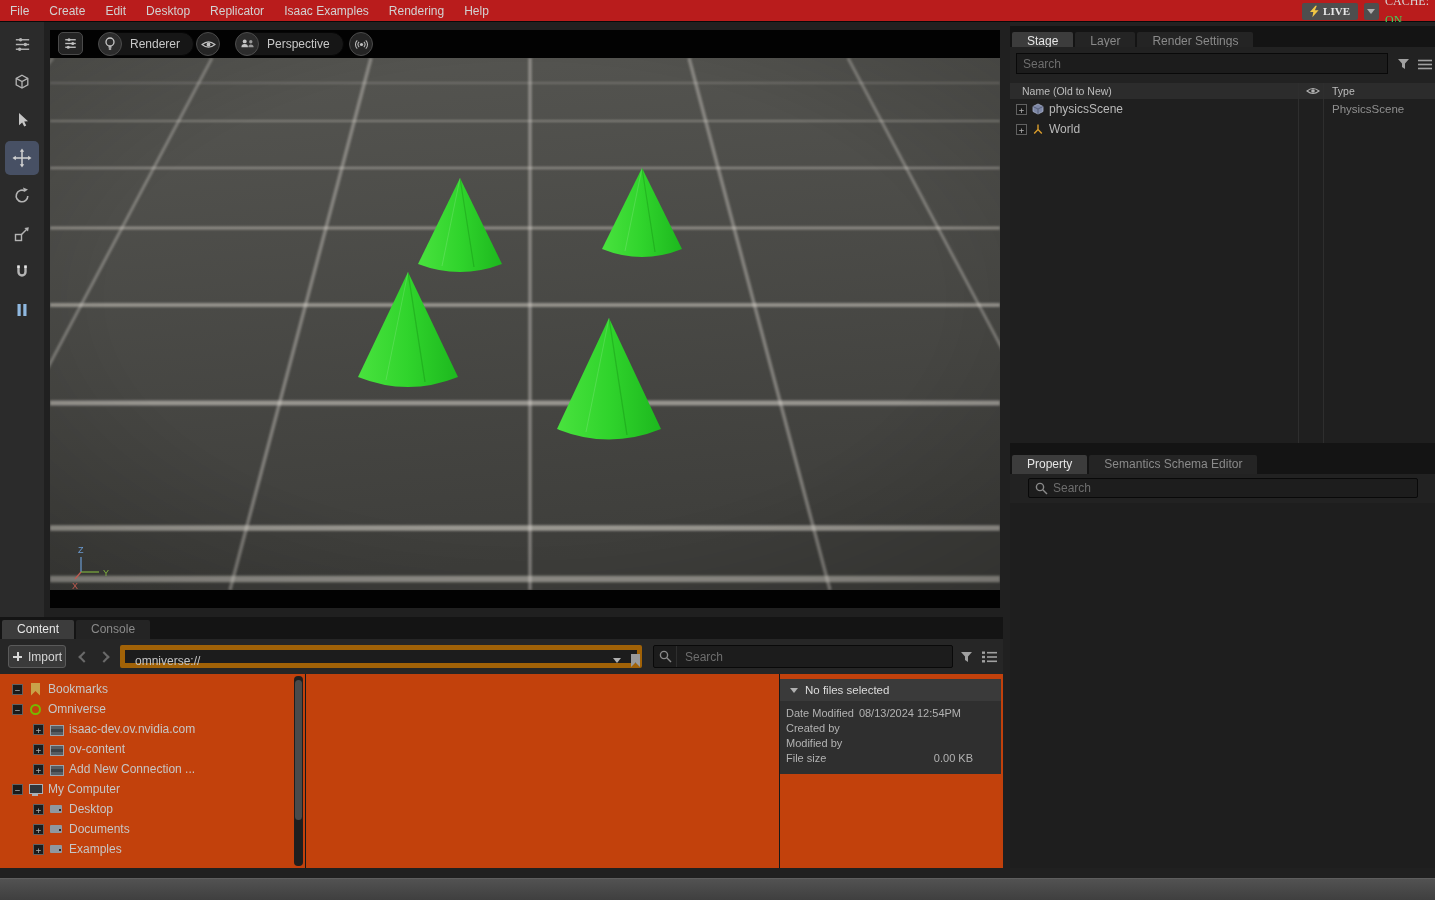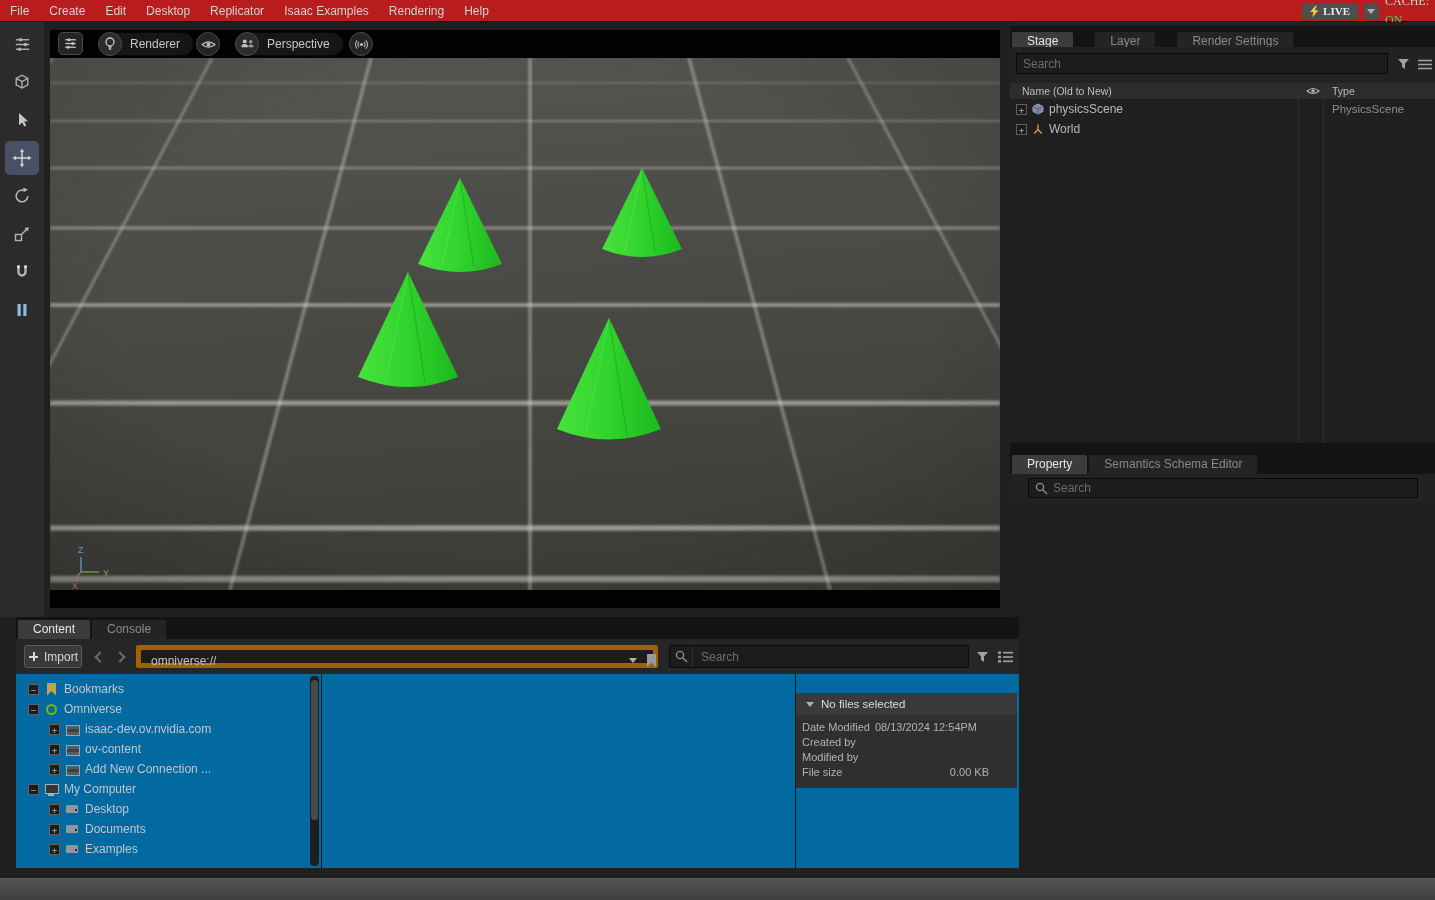--- a/index.html
+++ b/index.html
@@ -41,21 +41,21 @@
     display:flex; align-items:center; padding:0 13px 0 31px; white-space:nowrap; }
   .vp-circle { position:absolute; left:-1px; top:-1px; width:24px; height:24px; border-radius:50%;
     background:#2c2c2c; border:1px solid #4c4c4c; display:flex; align-items:center; justify-content:center; }
 
   
   .right-panel { position:absolute; left:1010px; top:22px; width:425px; height:846px; background:#222222; }
   .tabbar { position:absolute; left:0; width:100%; background:#141414; display:flex; align-items:flex-end; padding:0 2px; }
   .tab { height:19px; line-height:19px; padding:0 15px; font-size:12px; color:#8a8a8a;
     background:#242424; margin-right:2px; border-radius:2px 2px 0 0; }
   .tab.active { background:#3c3c3c; color:#e6e6e6; }
-  .stage-tabbar { top:4px; height:25px;gap:20px; }
+  .stage-tabbar { top:4px; height:25px; }
   .stage-searchrow { position:absolute; top:25px; left:0; width:100%; height:34px; background:#222; }
   .tinput { background:#1c1c1c; border:1px solid #090909; color:#bfbfbf; font-size:12px;
     font-family:"Liberation Sans","DejaVu Sans",sans-serif; padding:0 6px; outline:none; }
   .tinput::placeholder { color:#6d6d6d; }
   .icon-btn { position:absolute; width:20px; height:20px; display:flex; align-items:center; justify-content:center; }
   .stage-header { position:absolute; top:61px; left:0; width:425px; height:16px; background:#2c2c2c;
     font-size:10.5px; color:#bdbdbd; line-height:16px; }
   .stage-tree { position:absolute; top:77px; left:0; width:425px; height:344px; background:#1f1f1f; }
   .colline { position:absolute; top:61px; height:360px; width:1px; background:#2e2e2e; }
   .srow { position:relative; height:20px; display:flex; align-items:center; gap:5px; padding-left:6px;
@@ -64,21 +64,21 @@
   .exp { flex:none; width:11px; height:11px; border:1px solid #616161; background:#1b1b1b; color:#b0b0b0;
     font:9px/10px "DejaVu Sans Mono",monospace; text-align:center; }
   .panel-divider { position:absolute; left:0; top:421px; width:425px; height:6px; background:#141414; }
   .prop-tabbar { top:427px; height:25px; }
   .prop-search { position:absolute; top:456px; left:18px; width:390px; height:20px; background:#1d1d1d;
     border:1px solid #090909; border-radius:2px; display:flex; align-items:center; gap:5px; padding:0 6px; }
   .prop-search .ph { color:#6d6d6d; font-size:12px; }
   .prop-body { position:absolute; top:481px; left:0; width:425px; height:365px; background:#1e1e1e; }
 
   
-  .content-panel { position:absolute; left:16px; top:617px; width:1003px; height:251px; background:#0369a1; }
+  .content-panel { position:absolute; left:0; top:617px; width:1003px; height:251px; background:#c2410c; }
   .content-tabbar { top:0; height:22px; width:1003px; }
   .content-toolbar { position:absolute; top:22px; left:0; width:1003px; height:35px; background:#262626; }
   .import-btn { position:absolute; left:8px; top:6px; width:58px; height:23px; background:#3a3a3a;
     border:1px solid #5a5a5a; border-radius:3px; display:flex; align-items:center; justify-content:center;
     gap:5px; color:#d6d6d6; font-size:12px; }
   .plus11 { position:relative; width:11px; height:11px; }
   .plus11::before { content:""; position:absolute; left:5px; top:1px; width:2px; height:9px; background:#d8d8d8; }
   .plus11::after  { content:""; position:absolute; left:1px; top:5px; width:9px; height:2px; background:#d8d8d8; }
   .chev { width:8px; height:8px; border-left:2px solid #6a6a6a; border-bottom:2px solid #6a6a6a; }
   .chev.left  { transform:rotate(45deg); }
@@ -100,21 +100,21 @@
   .content-body { position:absolute; top:57px; left:0; width:1003px; height:194px; }
   .vdiv { position:absolute; top:0; width:1px; height:194px; background:#181818; }
   .tree { position:absolute; left:0; top:5px; width:293px; }
   .trow { height:20px; display:flex; align-items:center; gap:6px; font-size:12px; color:#c6c6c6; }
   .trow.d0 { padding-left:12px; }
   .trow.d1 { padding-left:33px; }
   .scrollbar { position:absolute; left:294px; top:2px; width:9px; height:190px; background:#1e1e1e; border-radius:4px; }
   .scroll-thumb { position:absolute; left:1px; top:4px; width:7px; height:140px; background:#4a4a4a; border-radius:4px; }
   .details { position:absolute; left:780px; top:5px; width:221px; }
   .details-header { height:22px; background:#3a3a3a; display:flex; align-items:center; gap:7px; padding:0 10px;
-    font-size:11.5px; color:#dcdcdc;margin-top:14px; }
+    font-size:11.5px; color:#dcdcdc; }
   .details-rows { background:#2f2f2f; padding:5px 0 8px 0; }
   .drow { position:relative; height:15px; line-height:15px; padding-left:6px; font-size:11px; color:#b2b2b2;
     display:flex; gap:5px; }
   .drow .dval { color:#b2b2b2; }
   .drow .dright { position:absolute; right:28px; }
 
   
   .status-bar { position:absolute; left:0; top:878px; width:1435px; height:22px;
     background:linear-gradient(#525252,#3f3f3f); border-top:1px solid #5e5e5e; }
 

